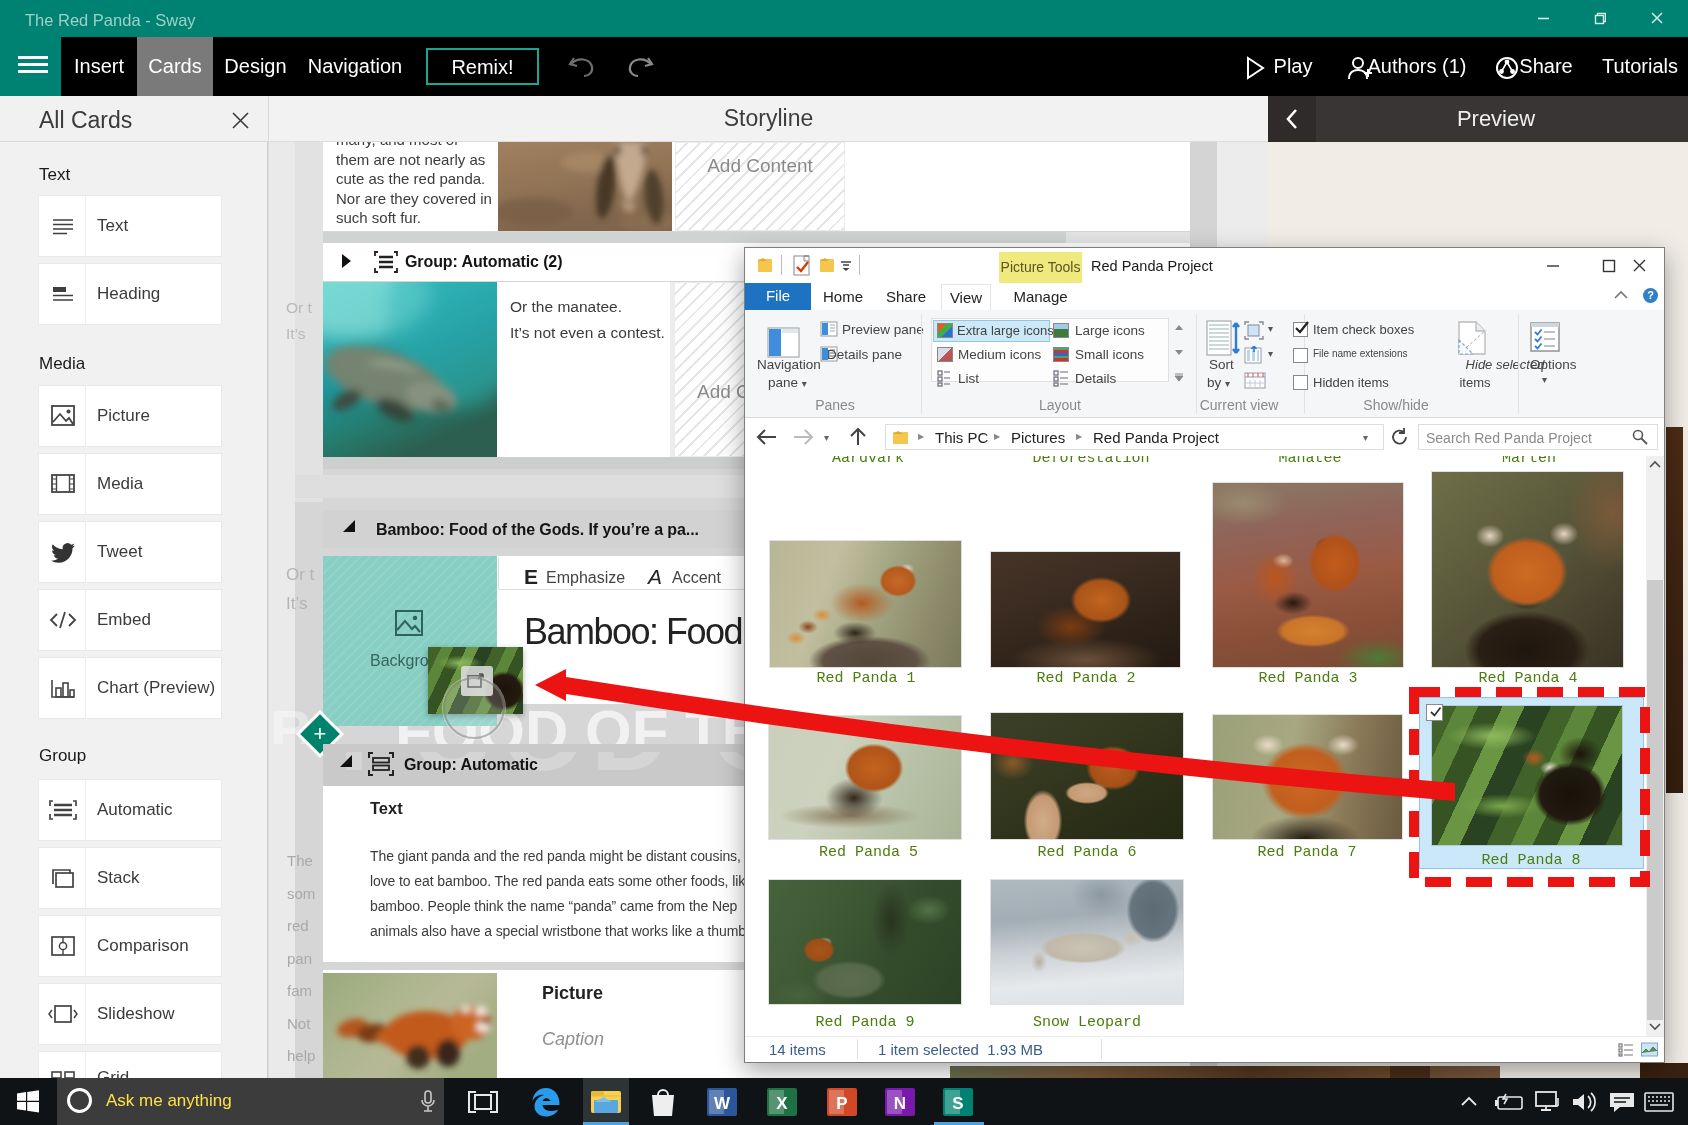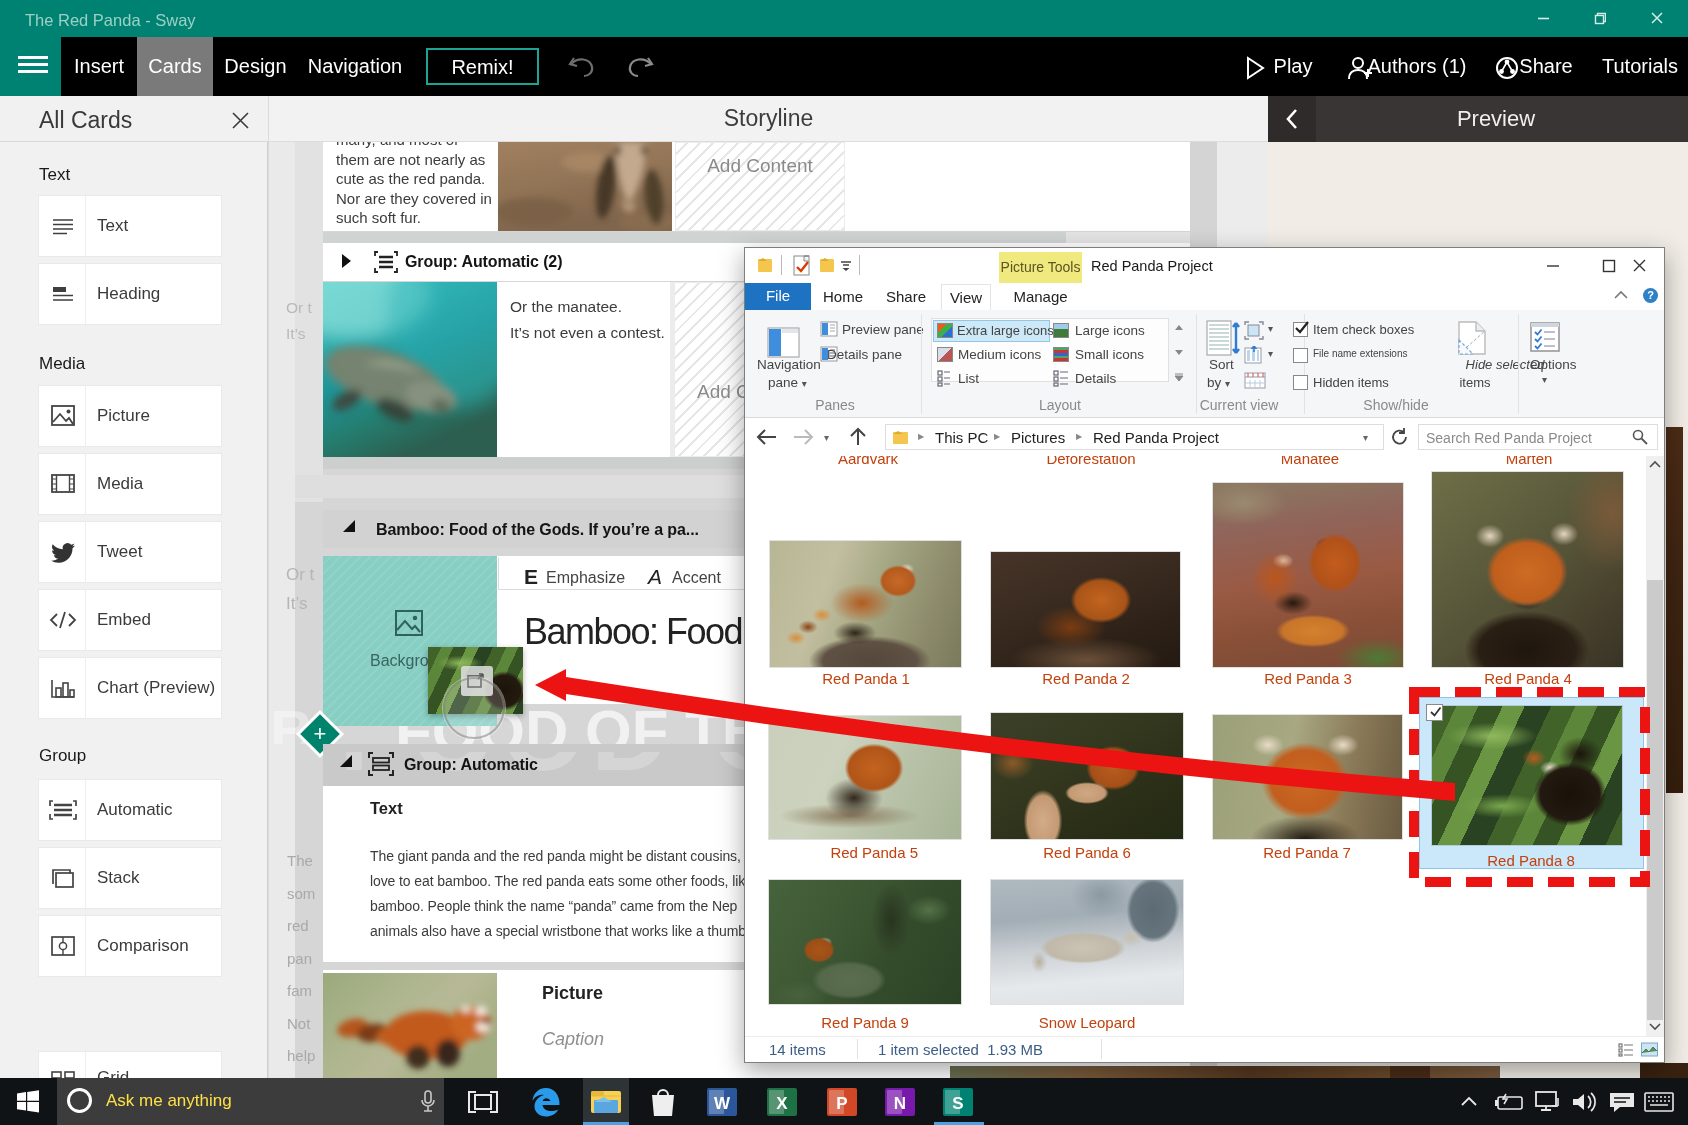--- a/index.html
+++ b/index.html
@@ -38,21 +38,21 @@
   #pvbg{left:1267px;top:142px;width:421px;height:936px;background:#f1ede6;}
   
   #exp{left:744px;top:247px;width:921px;height:816px;background:#fff;border:1px solid #7e7e7e;box-shadow:0 8px 24px rgba(0,0,0,0.35);}
   .etab{position:absolute;top:36px;height:26px;line-height:26px;font-size:15px;color:#222;text-align:center;}
   #ribbon{position:absolute;left:0;top:62px;width:919px;height:108px;background:#f5f6f7;border-bottom:1px solid #d8d9da;}
   .rsep{position:absolute;top:4px;width:1px;height:100px;background:#e2e3e4;}
   .rlabel{position:absolute;bottom:4px;font-size:14px;color:#8a8a8a;text-align:center;}
   .rtext{position:absolute;font-size:13.5px;color:#444;white-space:nowrap;}
   #content{position:absolute;left:0;top:208px;width:901px;height:580px;background:#fff;overflow:hidden;}
   .thumb{position:absolute;box-shadow:0 0 0 1px rgba(0,0,0,0.12);}
-  .tlabel{position:absolute;font-size:15px;color:#c2410c;text-align:center;}
+  .tlabel{position:absolute;font-size:15px;color:#4d7c0f;text-align:center;font-family:Liberation Mono, monospace;}
   #estatus{position:absolute;left:0;top:788px;width:919px;height:26px;background:#fff;border-top:1px solid #ececec;font-size:15px;color:#3c5d85;}
   
   #taskbar{left:0;top:1078px;width:1688px;height:47px;background:#101315;z-index:60;}
   
   .ph{position:absolute;overflow:hidden;}
   #ghost{background:
     radial-gradient(ellipse 28px 26px at 76px 44px, #1b1309 0%, #241a10 60%, rgba(0,0,0,0) 76%),
     radial-gradient(ellipse 8px 6px at 62px 34px, #ddd5c8 0%, rgba(0,0,0,0) 80%),
     radial-gradient(ellipse 30px 10px at 32px 16px, #8db85c 0%, rgba(141,184,92,0) 75%),
     repeating-linear-gradient(115deg, #41632a 0 12px, #5c8639 12px 23px, #355323 23px 35px, #6a9543 35px 46px, #294221 46px 59px),
@@ -298,20 +298,29 @@
     </div>
   <div class="prow" style="top:848px;">
       <div class="ic">
       <svg width="47" height="60">
           <rect x="17" y="25" width="17" height="14" fill="none" stroke="#444" stroke-width="1.7"></rect>
           <path d="M14 36 v-14 h3 M17 22 h14 v3" fill="none" stroke="#444" stroke-width="1.7"></path>
         </svg>
     </div>
       <div class="lb">Stack</div>
     </div>
+  <div class="prow" style="top:984px;">
+      <div class="ic">
+      <svg width="47" height="60">
+          <rect x="16" y="22" width="16" height="16" fill="none" stroke="#444" stroke-width="1.7"></rect>
+          <path d="M13 26 l-3 4 3 4 M35 26 l3 4-3 4" fill="none" stroke="#444" stroke-width="1.5"></path>
+        </svg>
+    </div>
+      <div class="lb">Slideshow</div>
+    </div>
   <div class="prow" style="top:1052px;height:26px;">
       <div class="ic" style="height:26px;">
       <svg width="47" height="26">
           <g fill="none" stroke="#444" stroke-width="1.6">
             <rect x="13" y="20" width="9" height="6"></rect>
             <rect x="26" y="20" width="9" height="6"></rect>
           </g>
         </svg>
     </div>
       <div class="lb" style="line-height:52px;">Grid</div>

